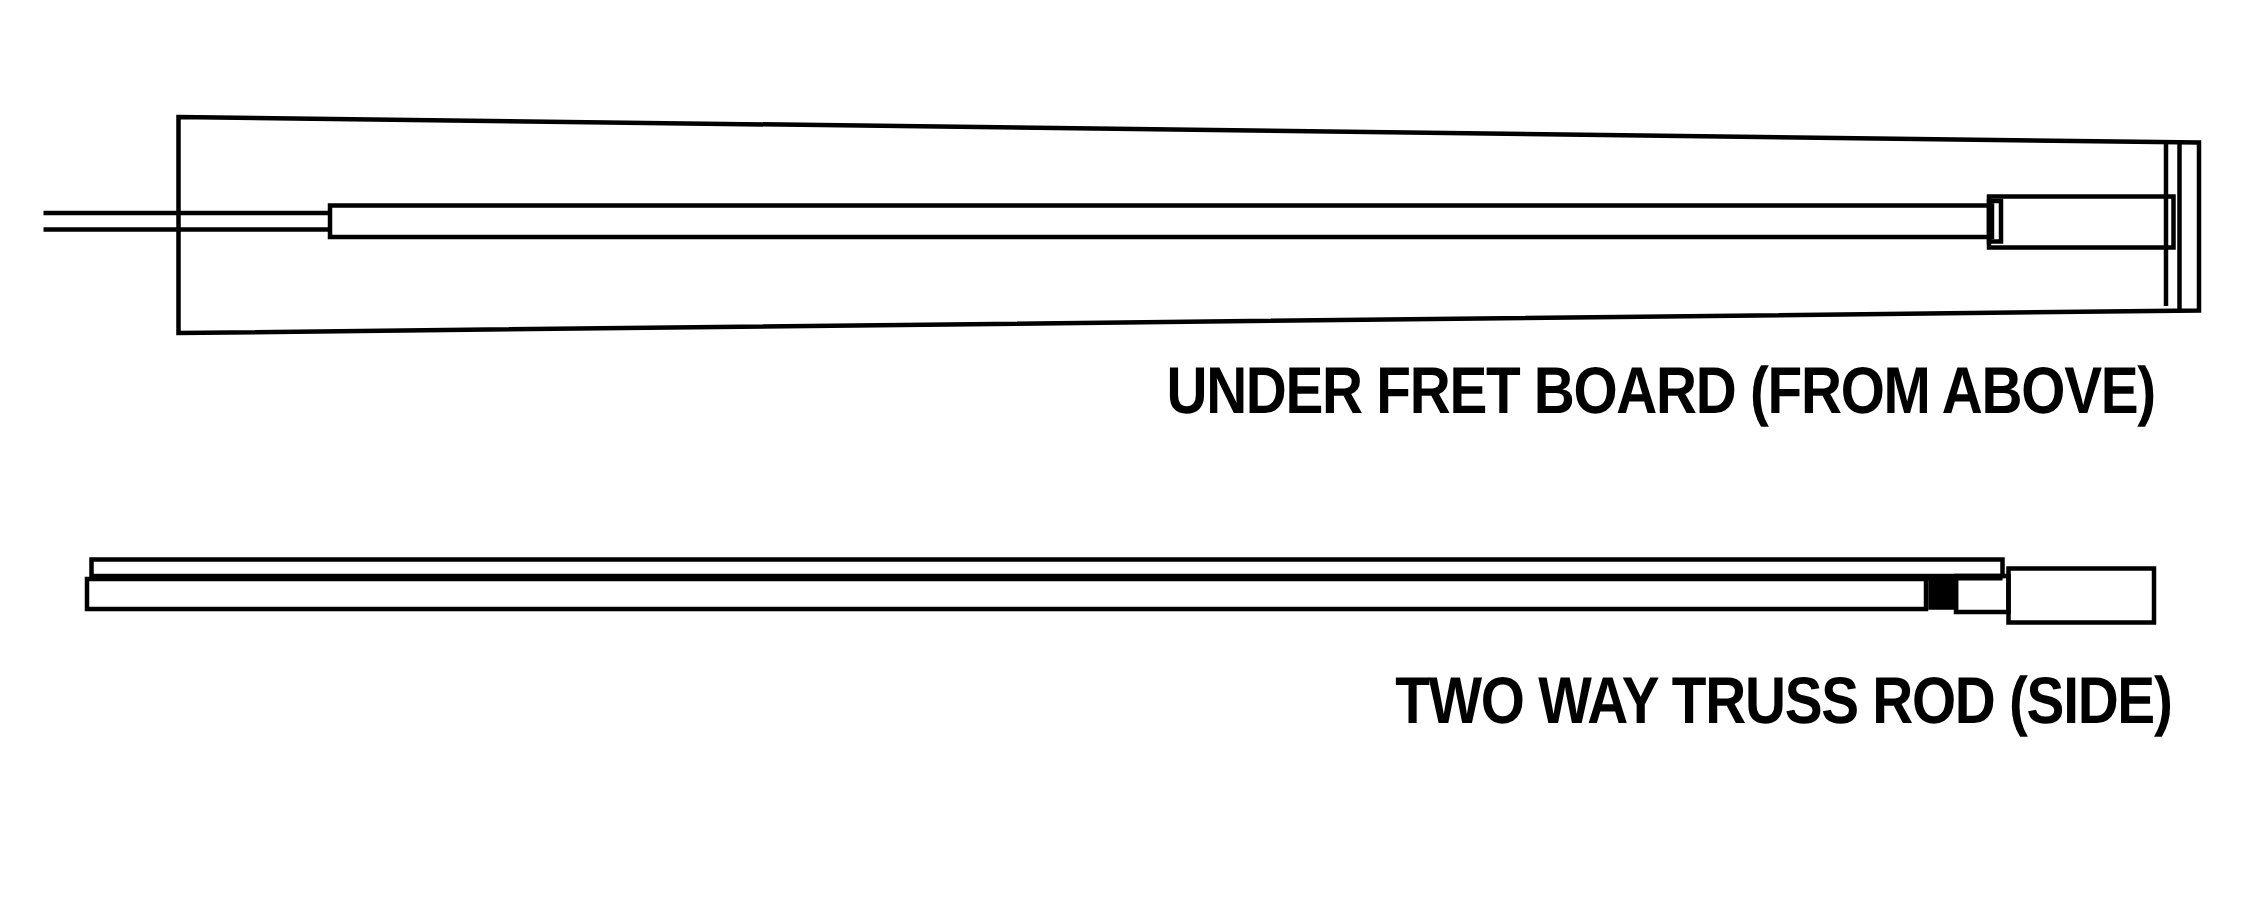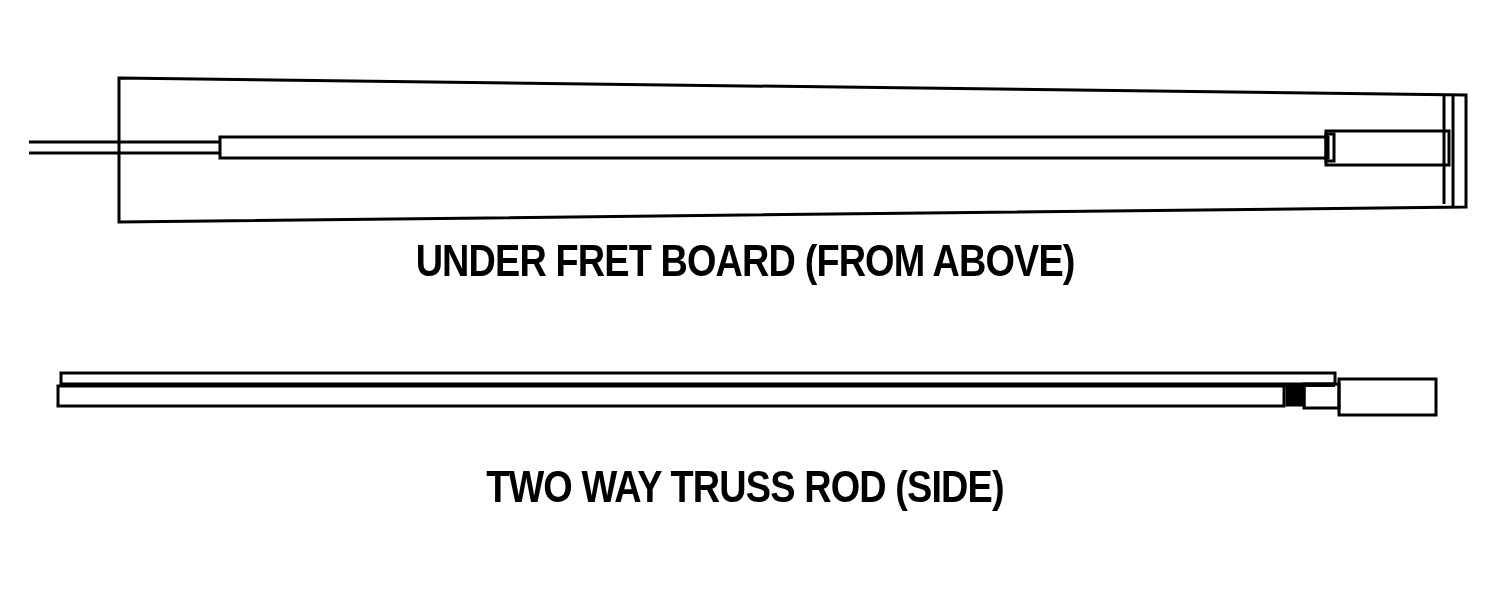--- a/index.html
+++ b/index.html
@@ -1,29 +1,29 @@
 <!DOCTYPE html>
 <html><head>
   <meta charset="utf-8">
   <style>
     html, body { margin: 0; padding: 0; background: #ffffff; }
     body { width: 1495px; height: 598px; position: relative; overflow: hidden; }
     #canvas { position: absolute; left: 0; top: 0; }
     .caption {
       position: absolute;
       left: 0; width: 1490px;
-      text-align: center;
+      text-align: right;
       font-family: "Liberation Sans", sans-serif;
       font-weight: bold;
       color: #000;
       letter-spacing: -1px;
       transform-origin: center;
     }
     #cap1 { top: 236px; font-size: 44px; }
-    #cap2 { top: 443px; font-size: 44px; margin-top: 19px; }
+    #cap2 { top: 443px; font-size: 44px; }
     .cap-inner { display: inline-block; transform: scaleX(0.86); }
   </style>
 </head>
 <body>
 
 <svg id="canvas" width="1495" height="598" viewBox="0 0 1495 598">
   <g fill="none" stroke="#000" stroke-width="3">
 
     <polygon points="119,78 1466,95 1466,207 119,222"></polygon>
 

